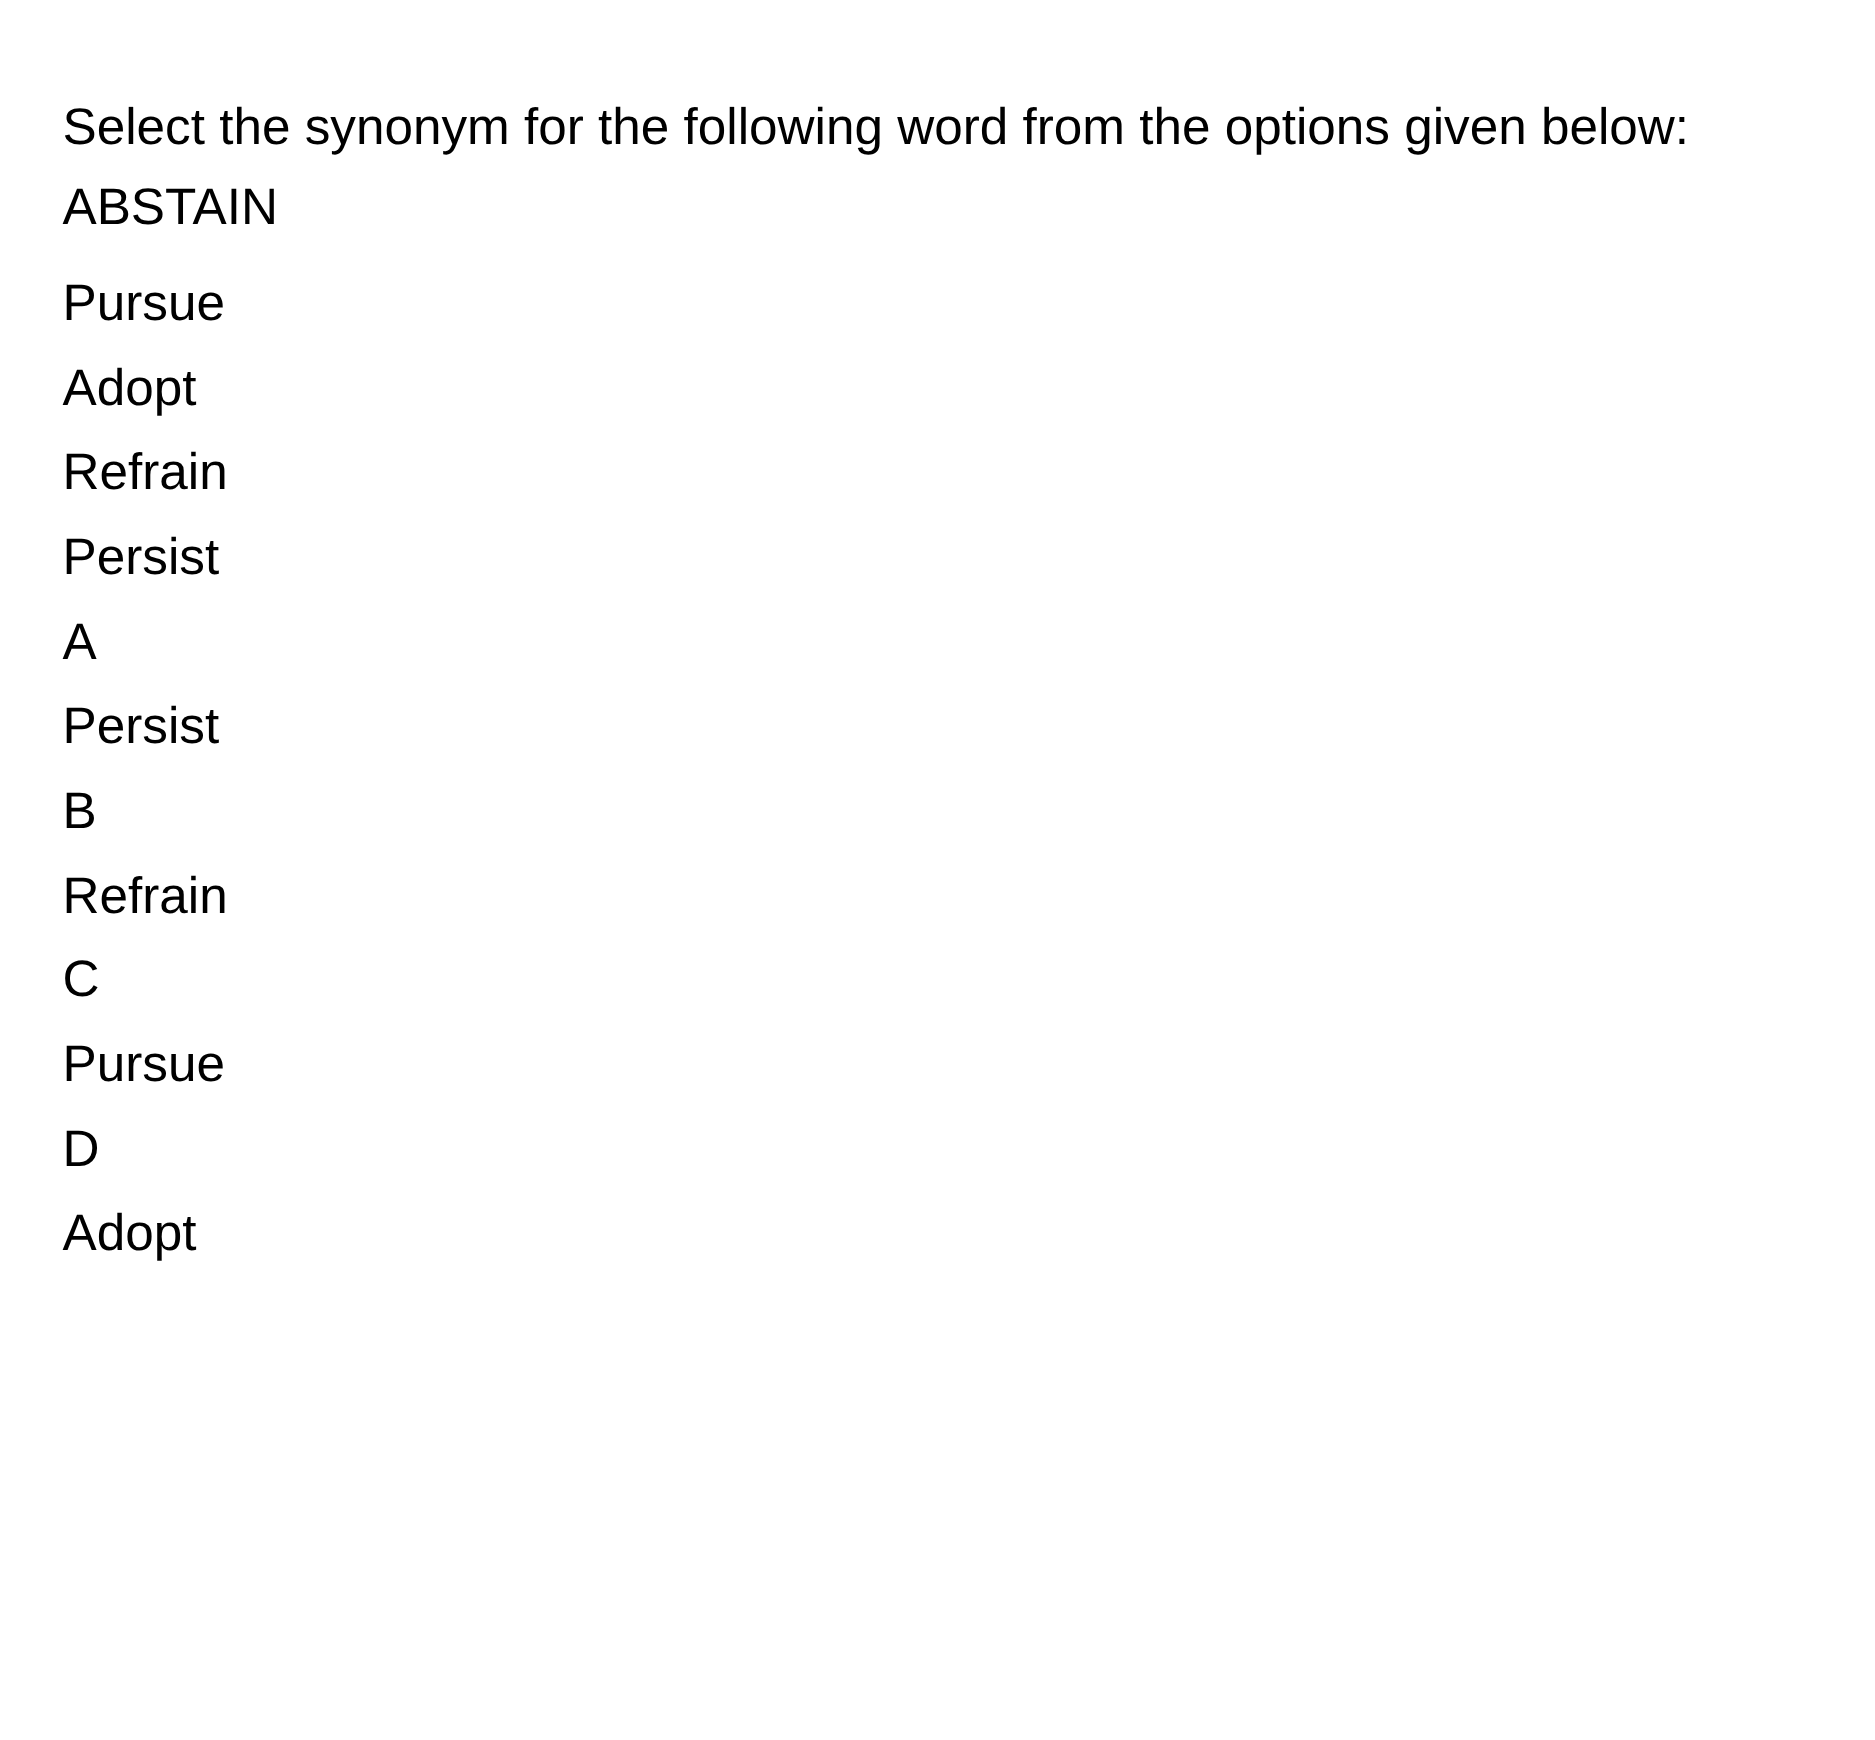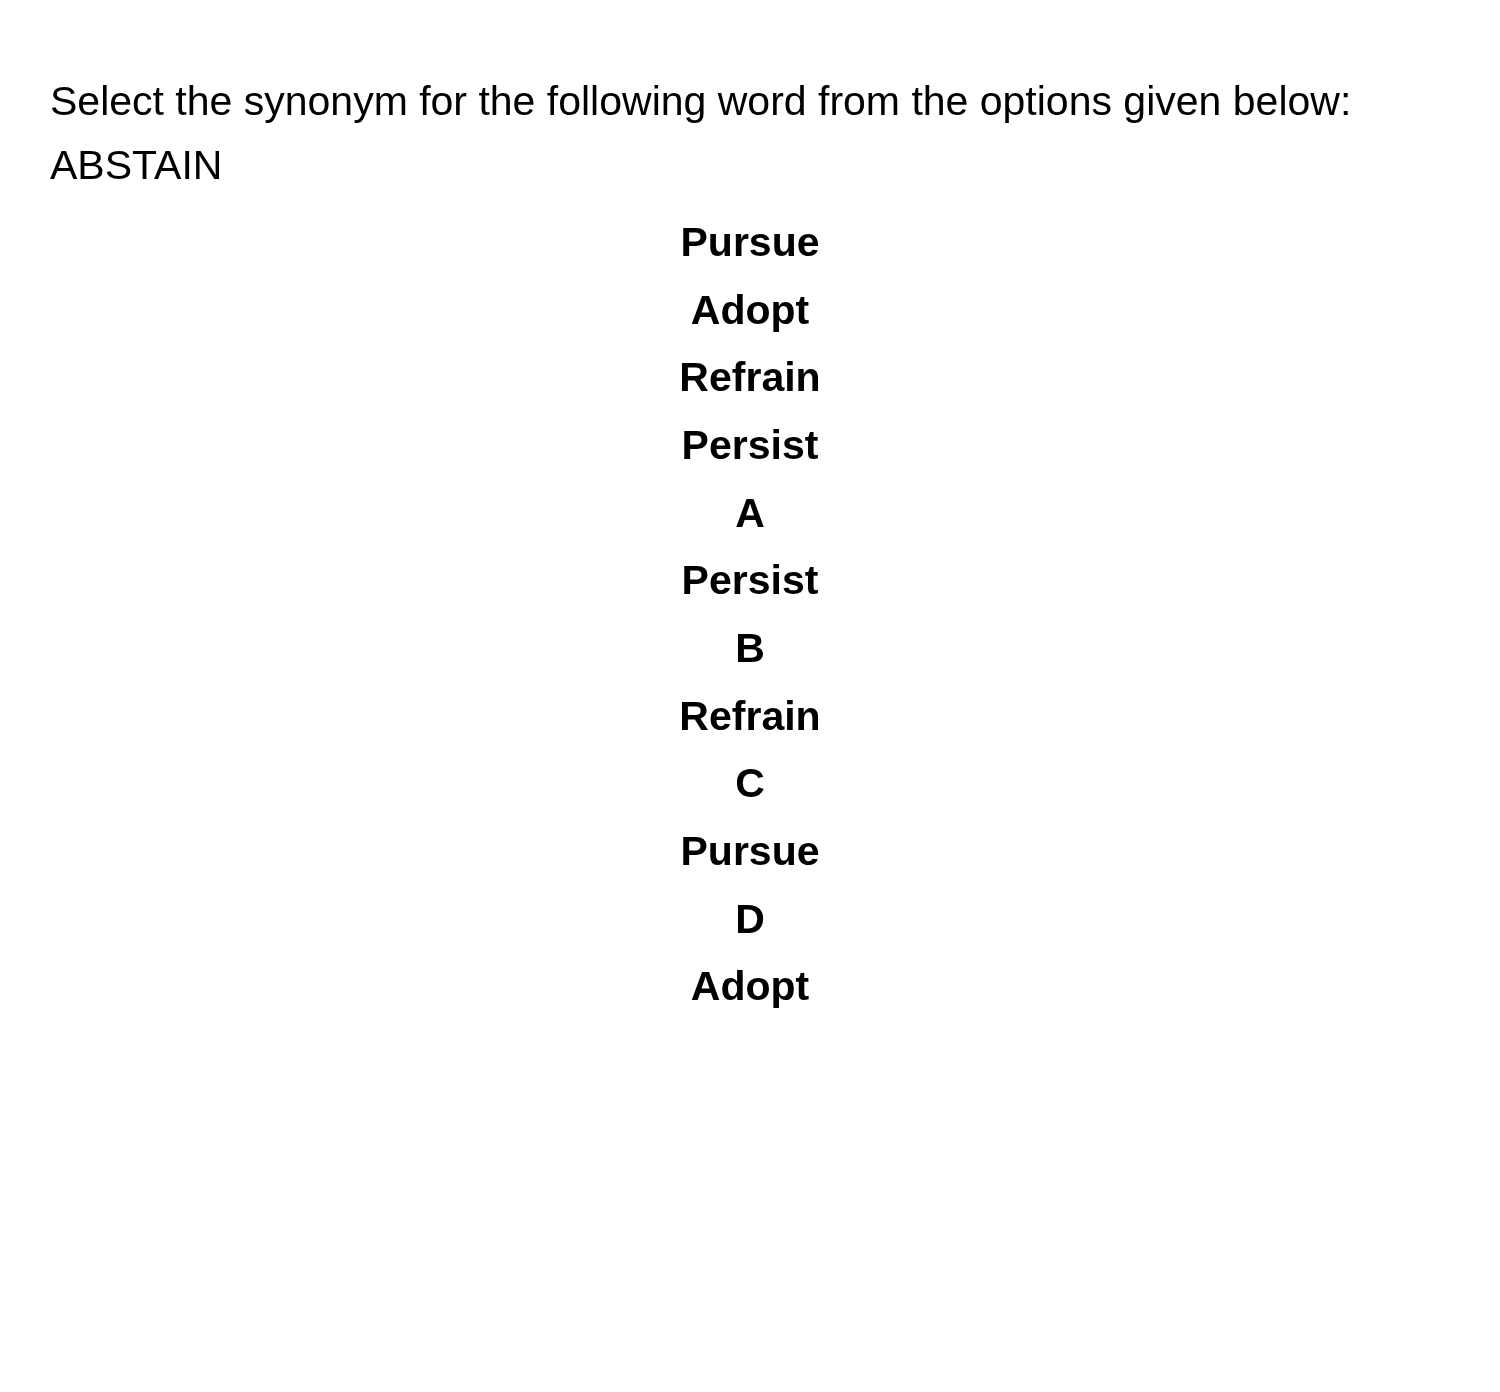--- a/index.html
+++ b/index.html
@@ -17,22 +17,21 @@
     }
     .question {
       font-size: 41px;
       line-height: 1.55;
       font-weight: 400;
       margin-bottom: 12px;
     }
     .line-item {
       font-size: 41px;
       line-height: 1.65;
-      font-weight: 700;
-      text-align: center;
+      font-weight: 400;
     }
   </style>
 </head>
 <body>
 
 <div class="question">Select the synonym for the following word from the options given below: ABSTAIN</div>
 
 <div class="line-item">Pursue</div>
 <div class="line-item">Adopt</div>
 <div class="line-item">Refrain</div>

